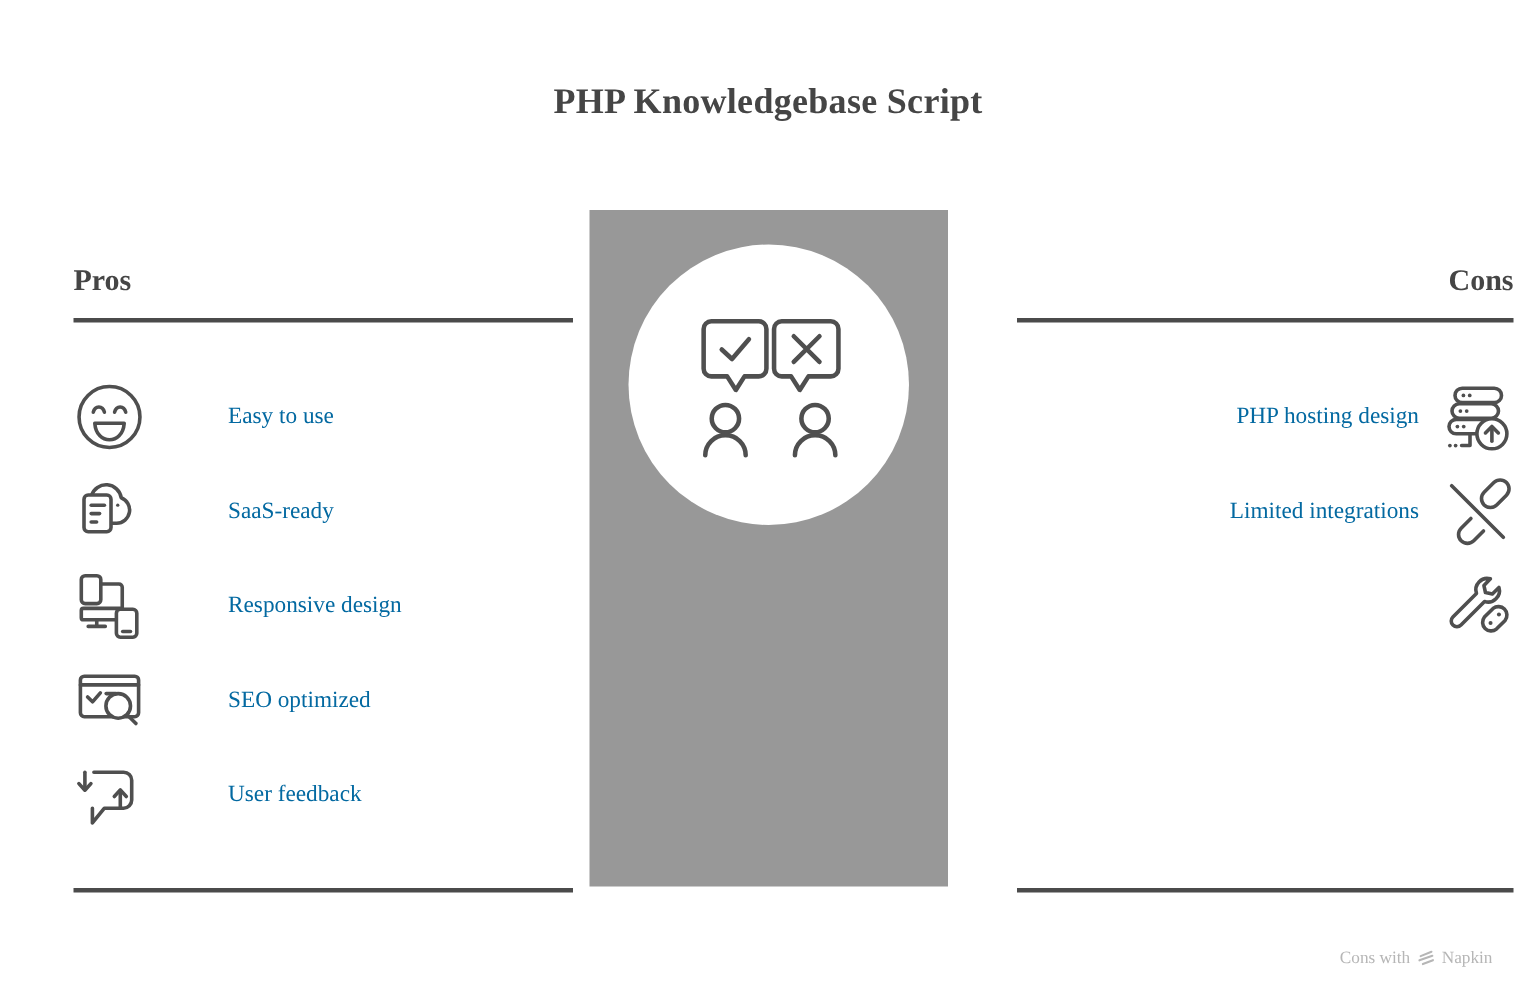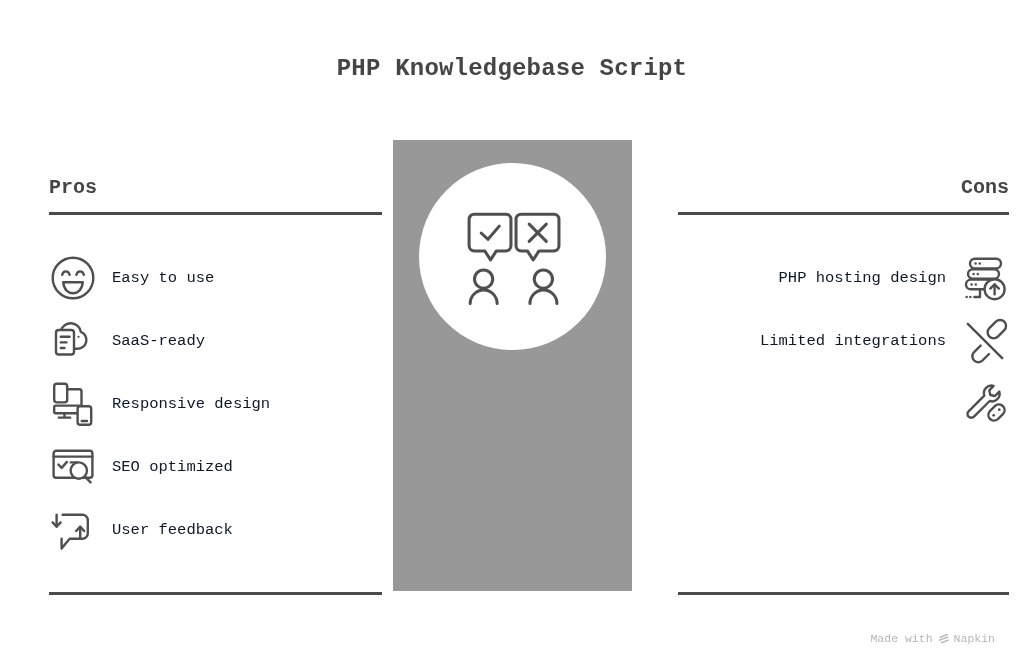--- a/index.html
+++ b/index.html
@@ -1,18 +1,18 @@
 <!DOCTYPE html>
 <html><head>
 <meta charset="utf-8">
 <style>
   html,body { margin:0; padding:0; background:#ffffff; }
   .canvas {
     position:relative; width:1024px; height:670px; background:#ffffff;
-    font-family:Liberation Mono, monospace; overflow:hidden;
+    font-family:Liberation Serif, serif; overflow:hidden;
   }
   .title {
     position:absolute; top:55px; left:0; width:100%; text-align:center;
     font-size:24px; font-weight:700; color:#454545; letter-spacing:.2px;
   }
   
   .panel { position:absolute; left:393px; top:140px; width:239px; height:451px; background:#989898; }
   .big-circle {
     position:absolute; left:26px; top:23px; width:187px; height:187px;
     background:#ffffff; border-radius:50%;
@@ -32,21 +32,21 @@
   .rule { position:absolute; left:0; width:100%; height:2.5px; background:#4b4b4b; }
   .rule-top { top:212px; }
   .rule-bottom { top:592px; }
   .items {
     position:absolute; top:254px; width:100%;
     display:flex; flex-direction:column; gap:15px;
   }
   .item { display:flex; align-items:center; gap:15px; height:48px; }
   .col-right .item { flex-direction:row-reverse; }
   .item svg { width:48px; height:48px; flex:none; }
-  .item-label { font-size:15.5px; color:#0f172a; white-space:nowrap; }
+  .item-label { font-size:15.5px; color:#0369a1; white-space:nowrap;margin-left:40px; }
 
   
   .ic  { stroke:#4f4f4f; stroke-width:2.4; fill:none; stroke-linecap:round; stroke-linejoin:round; }
   .icf { fill:#4f4f4f; stroke:none; }
   .icw { stroke:#4f4f4f; stroke-width:2.4; fill:#ffffff; stroke-linecap:round; stroke-linejoin:round; }
   .cic  { stroke:#4f4f4f; stroke-width:3.1; fill:none; stroke-linecap:round; stroke-linejoin:round; }
 
   .watermark {
     position:absolute; top:632px; right:29px;
     display:flex; align-items:center; gap:4px;
@@ -185,20 +185,20 @@
           <circle class="icf" cx="38.3" cy="29.7" r="1.35"></circle>
         </svg>
       </div>
 
 
     </div>
     <div class="rule rule-bottom"></div>
   </div>
 
   <div class="watermark">
-    <span>Made with</span>
+    <span>Cons with</span>
     <svg viewBox="0 0 13 13">
       <path d="M3.1 5.4 L10.3 2.5 M2.3 8.2 L10.9 5.2 M4.6 10.7 L11.3 8.1" stroke="#b6b6b6" stroke-width="1.4" stroke-linecap="round" fill="none"></path>
     </svg>
     <span>Napkin</span>
   </div>
 
 </div>
 
 </body></html>

